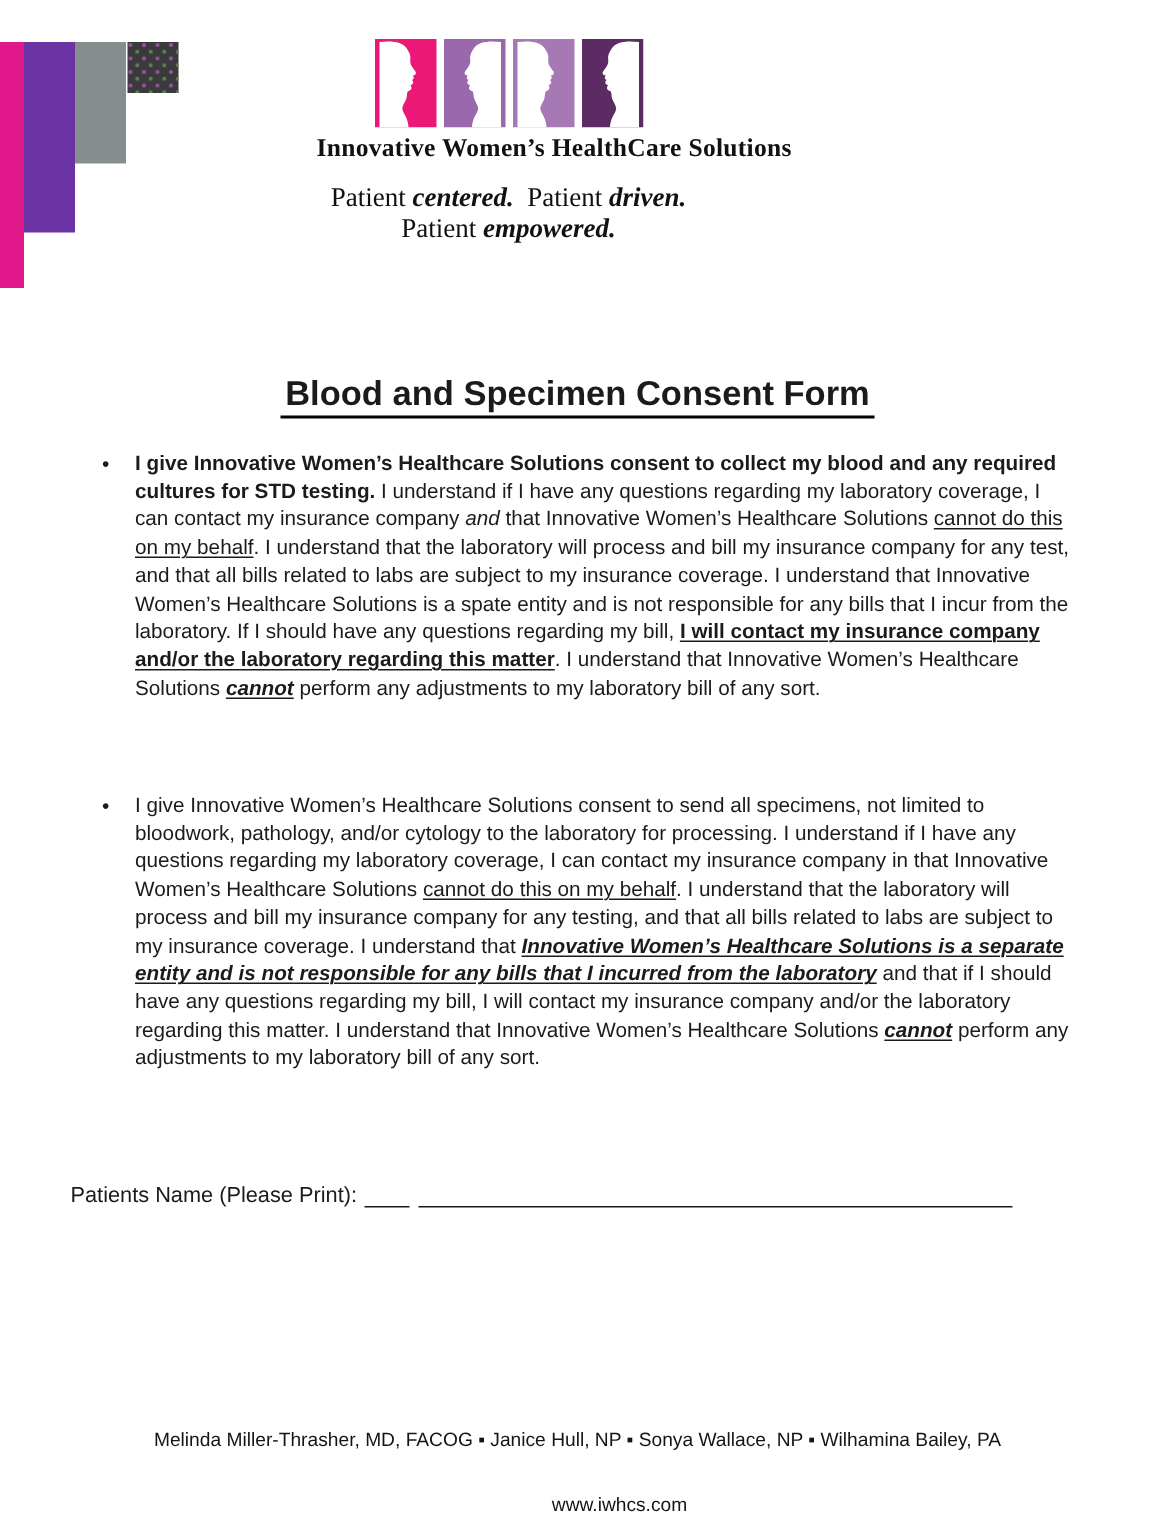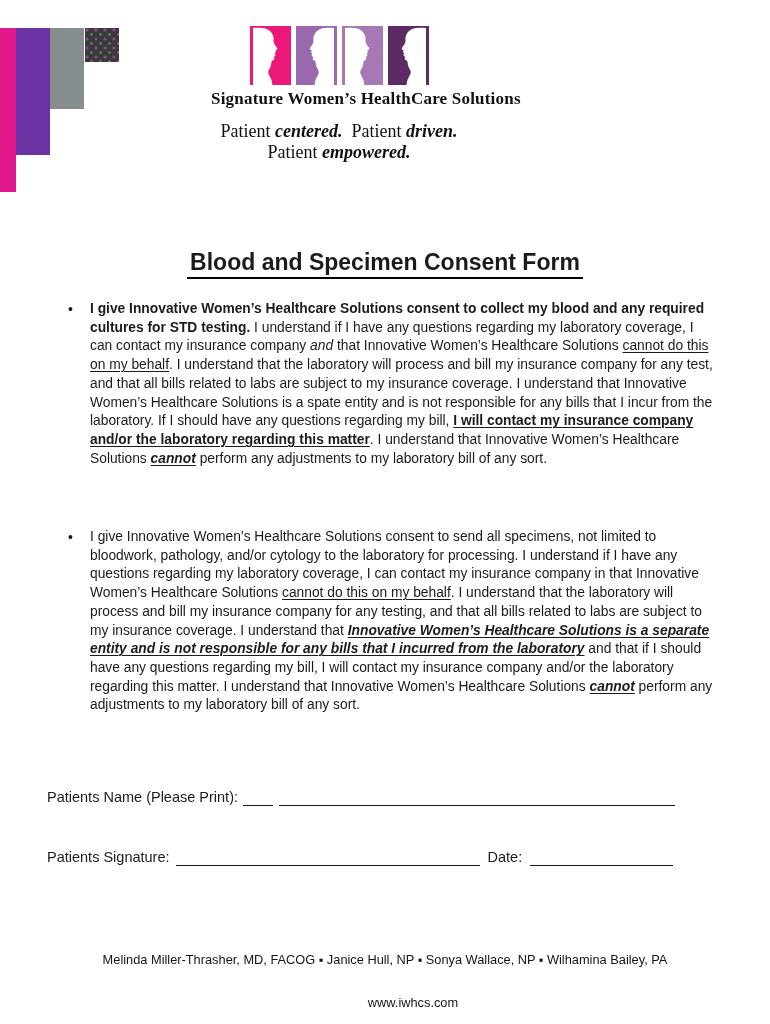--- a/index.html
+++ b/index.html
@@ -40,21 +40,21 @@
   
   .bullet{position:absolute;left:90px;width:628px;font-size:13.8px;line-height:18.7px;}
   .bullet::before{content:"\2022";position:absolute;left:-22px;top:0;font-size:14px;}
   .bullet-1{top:300px;}
   .bullet-2{top:528px;}
   .b{font-weight:700;}
   .i{font-style:italic;}
   .u{text-decoration:underline;text-underline-offset:2px;text-decoration-thickness:1px;}
 
   
-  .field-row{position:absolute;display:flex;align-items:flex-end;font-size:14.5px;}
+  .field-row{position:absolute;display:flex;align-items:flex-start;font-size:14.5px;}
   .field-row .label{white-space:nowrap;padding-bottom:1px;}
   .fill-line{border-bottom:1.4px solid #1a1a1a;height:15px;}
   .row-name{left:47px;top:789px;right:95px;}
   .row-name .line-short{width:30px;margin-left:5px;}
   .row-name .line-long{flex:1;margin-left:6px;}
   .row-sig{left:47px;top:849px;right:97px;}
   .row-sig .sig-line{width:304px;margin-left:6px;}
   .row-sig .date-label{margin-left:8px;}
   .row-sig .date-line{flex:1;margin-left:8px;}
 
@@ -92,41 +92,35 @@
       </g>
       <g transform="translate(92,0)">
         <rect width="41" height="59" style="fill:var(--logo_lilac)"></rect>
         <use href="#profile" fill="#fff"></use>
       </g>
       <g transform="translate(138,0)">
         <rect width="41" height="59" style="fill:var(--logo_plum)"></rect>
         <use href="#profile" fill="#fff" transform="translate(41,0) scale(-1,1)"></use>
       </g>
     </svg>
-    <div class="brand">Signature Women’s HealthCare Solutions</div>
+    <div class="brand">Innovative Women’s HealthCare Solutions</div>
     <div class="tagline"><span>Patient </span><span class="b i">centered.</span><span>  Patient </span><span class="b i">driven.</span><span>  Patient </span><span class="b i">empowered.</span></div>
   </div>
 
   <div class="title">
     <span>Blood and Specimen Consent Form</span>
   </div>
 
   <div class="bullet bullet-1"><span class="b">I give Innovative Women’s Healthcare Solutions consent to collect my blood and any required cultures for STD testing. </span><span>I understand if I have any questions regarding my laboratory coverage, I can contact my insurance company </span><span class="i">and</span><span> that Innovative Women’s Healthcare Solutions </span><span class="u">cannot do this on my behalf</span><span>. I understand that the laboratory will process and bill my insurance company for any test, and that all bills related to labs are subject to my insurance coverage. I understand that Innovative Women’s Healthcare Solutions is a spate entity and is not responsible for any bills that I incur from the laboratory. If I should have any questions regarding my bill, </span><span class="b u">I will contact my insurance company and/or the laboratory regarding this matter</span><span>. I understand that Innovative Women’s Healthcare Solutions </span><span class="b i u">cannot</span><span> perform any adjustments to my laboratory bill of any sort.</span></div>
   <div class="bullet bullet-2"><span>I give Innovative Women’s Healthcare Solutions consent to send all specimens, not limited to bloodwork, pathology, and/or cytology to the laboratory for processing. I understand if I have any questions regarding my laboratory coverage, I can contact my insurance company in that Innovative Women’s Healthcare Solutions </span><span class="u">cannot do this on my behalf</span><span>. I understand that the laboratory will process and bill my insurance company for any testing, and that all bills related to labs are subject to my insurance coverage. I understand that </span><span class="b i u">Innovative Women’s Healthcare Solutions is a separate entity and is not responsible for any bills that I incurred from the laboratory</span><span> and that if I should have any questions regarding my bill, I will contact my insurance company and/or the laboratory regarding this matter. I understand that Innovative Women’s Healthcare Solutions </span><span class="b i u">cannot</span><span> perform any adjustments to my laboratory bill of any sort.</span></div>
 
   <div class="field-row row-name">
     <span class="label">Patients Name (Please Print):</span>
     <span class="fill-line line-short"></span>
     <span class="fill-line line-long"></span>
   </div>
 
-  <div class="field-row row-sig">
-    <span class="label">Patients Signature:</span>
-    <span class="fill-line sig-line"></span>
-    <span class="label date-label">Date:</span>
-    <span class="fill-line date-line"></span>
-  </div>
 
   <div class="footer-line providers">Melinda Miller-Thrasher, MD, FACOG ▪ Janice Hull, NP ▪ Sonya Wallace, NP ▪ Wilhamina Bailey, PA</div>
   <div class="footer-line address">3200 Highlands Pkwy SE Suite 420 ▪ Smyrna, GA 30082 ▪ (678) 424-1123</div>
   <div class="footer-line website">www.iwhcs.com</div>
 
 </div>
 
 </body></html>

